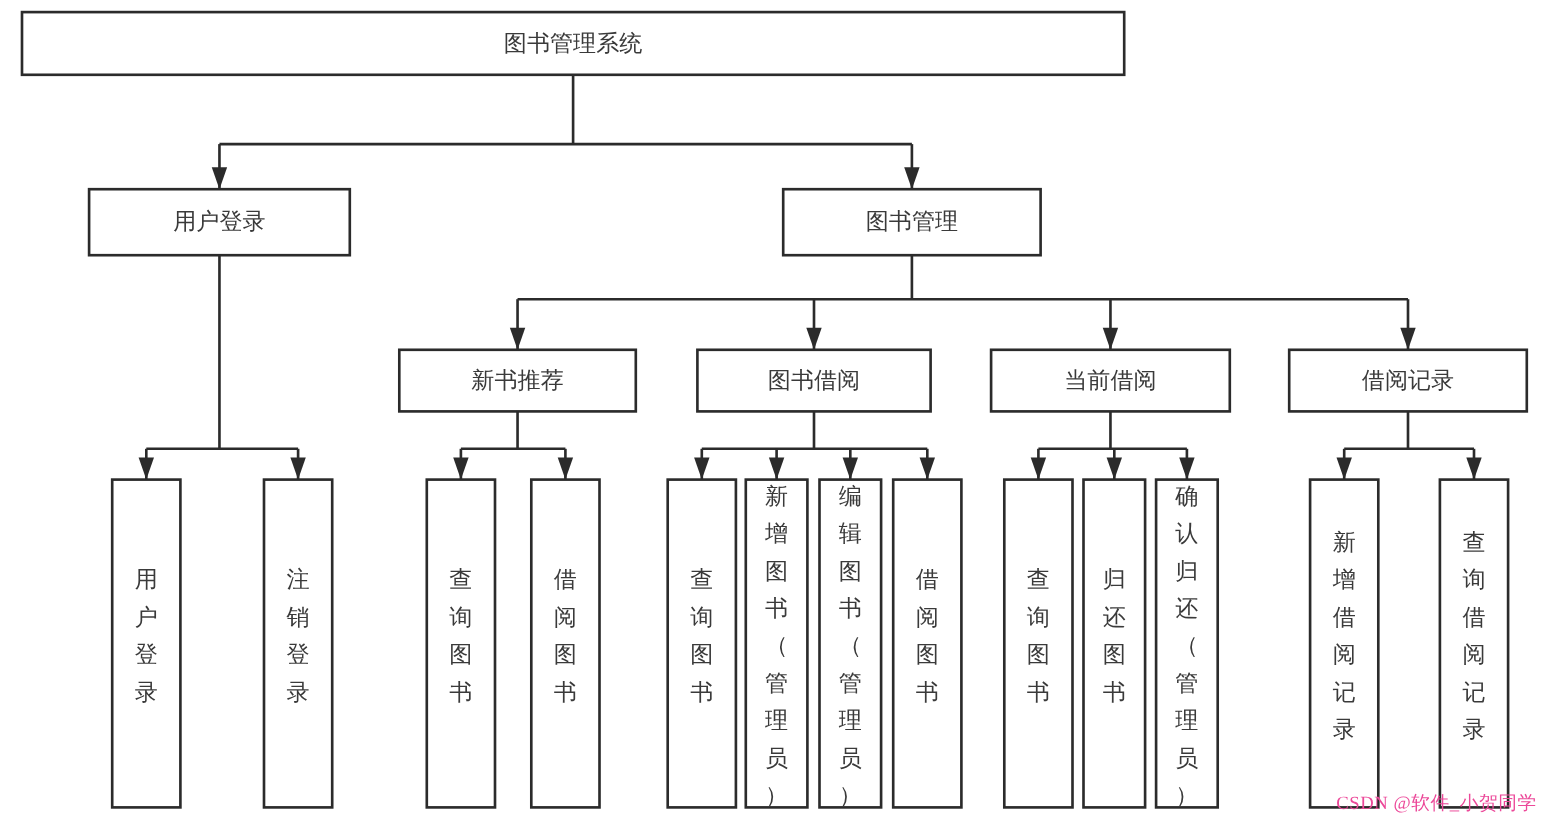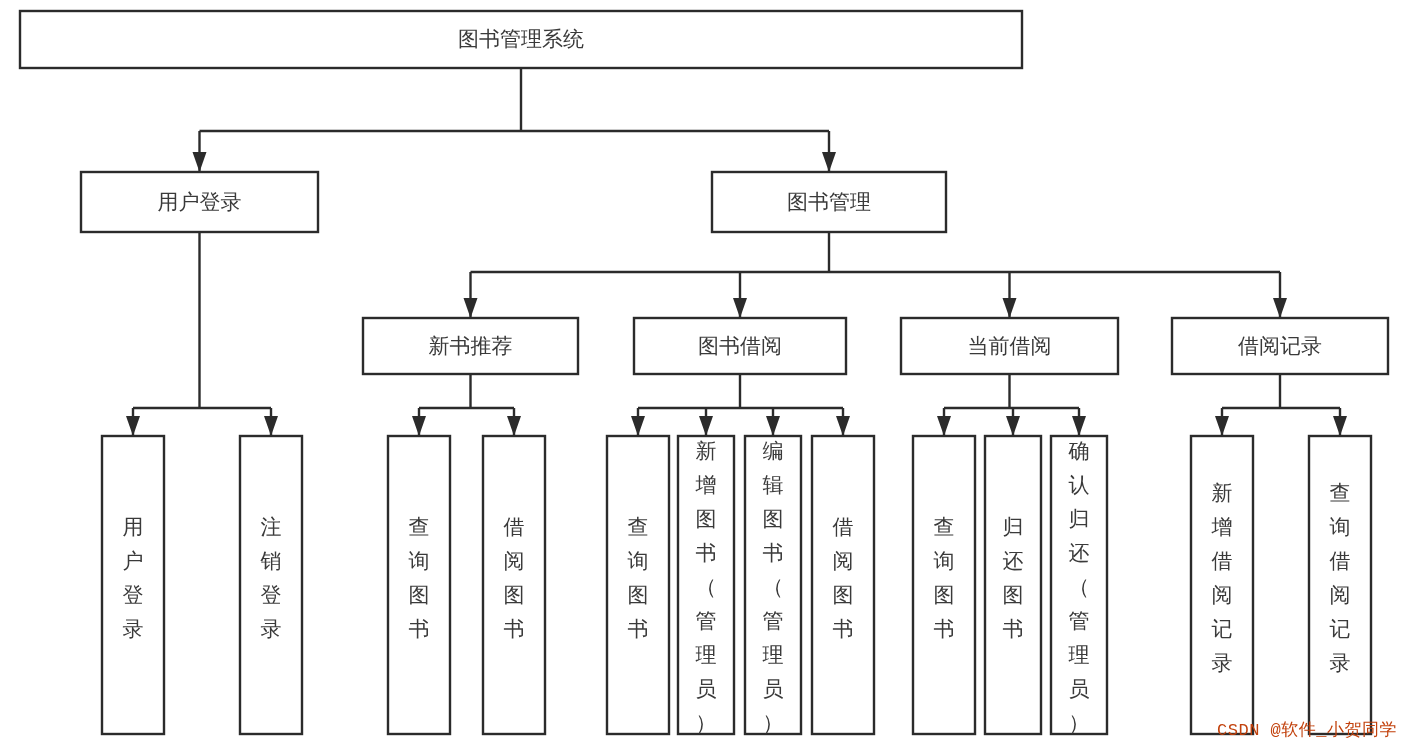--- a/index.html
+++ b/index.html
@@ -50,23 +50,23 @@
   .node-label-v {
     fill: #3a3a3a;
     font-family: "Liberation Sans", "DejaVu Sans", sans-serif;
     font-size: 21px;
     text-anchor: middle;
   }
   .watermark {
     position: absolute;
     right: 8px;
     bottom: 6px;
-    font-family: Liberation Mono, monospace;
+    font-family: Liberation Serif, serif;
     font-size: 17px;
-    color: #c2410c;
+    color: #ec4899;
     letter-spacing: 0.5px;
     white-space: nowrap;
     pointer-events: none;
   }
 </style>
 </head>
 <body>
 
 <div id="diagram-root">
   <svg class="flow" viewBox="0 0 1405 747">

